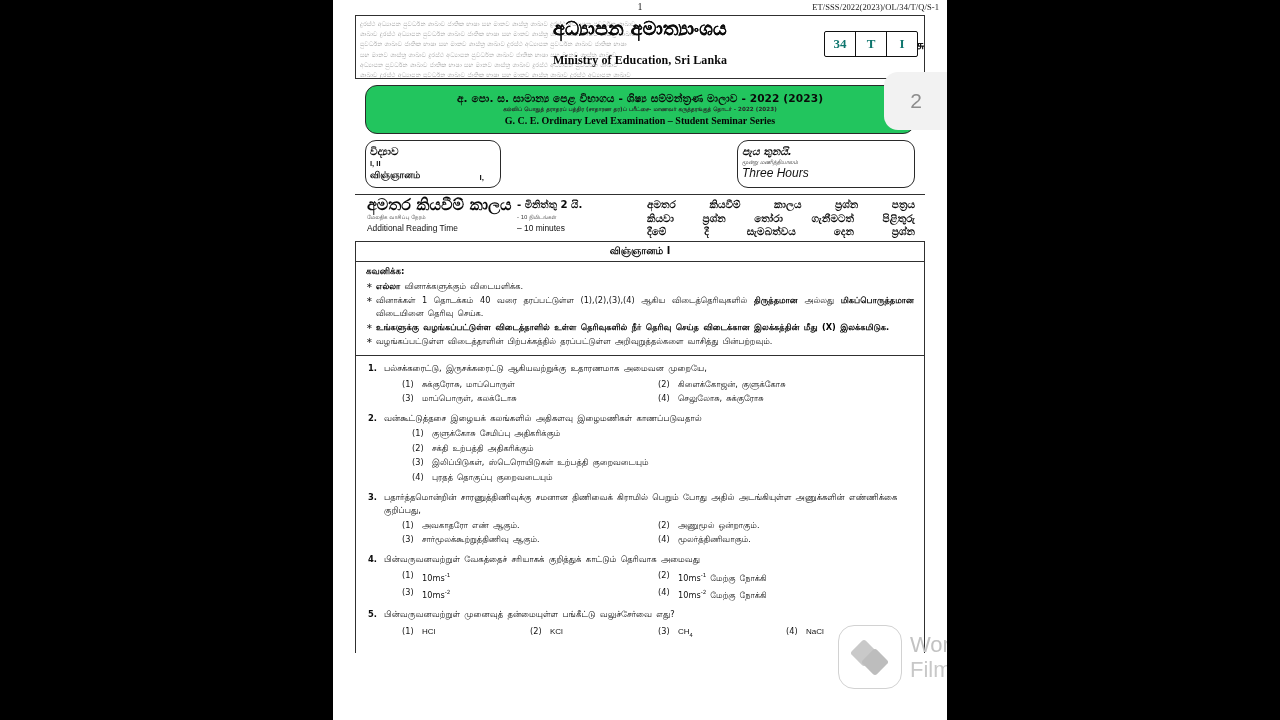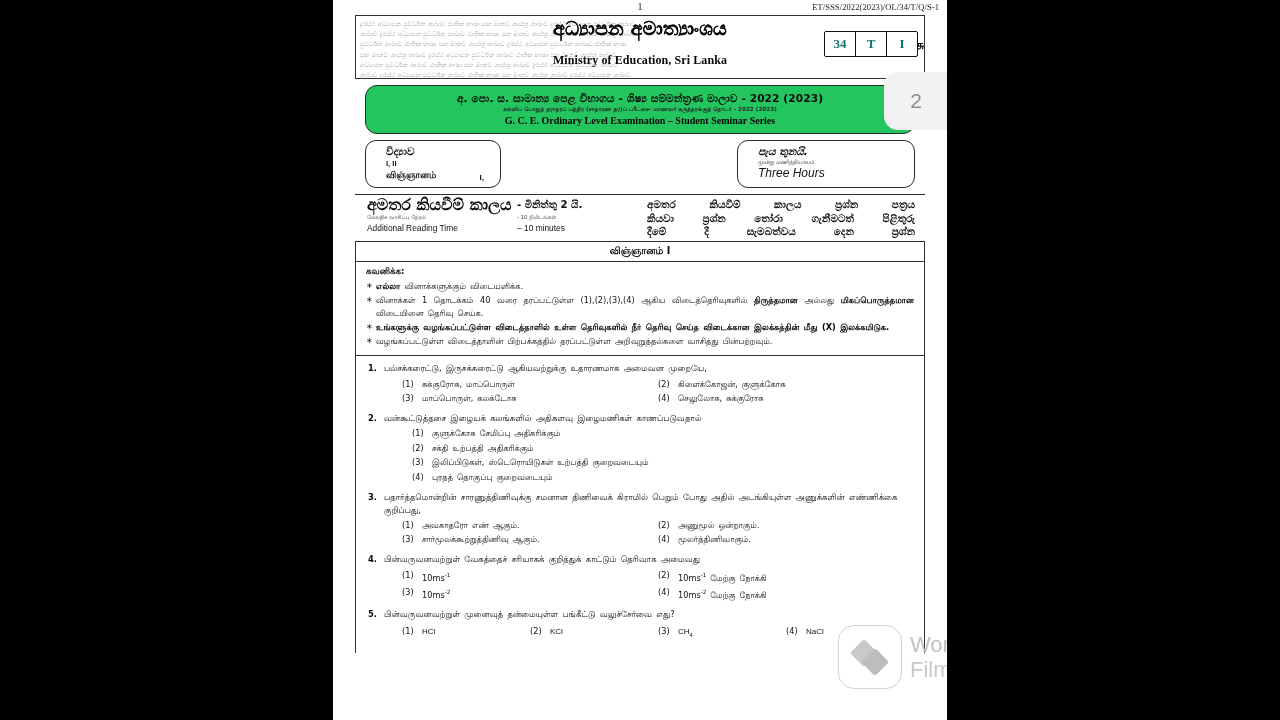--- a/index.html
+++ b/index.html
@@ -201,21 +201,21 @@
     position: relative;
     margin: 6px 22px 0 22px;
     height: 50px;
   }
   .sd-box {
     position: absolute;
     border: 1.3px solid #2a2a2a;
     border-radius: 11px;
     background: #fff;
     box-sizing: border-box;
-    padding: 4px 10px 3px 20px;
+    padding: 4px 10px 3px 4px;
   }
   .sd-subject { left: 10px; top: 0; width: 136px; height: 48px; }
   .sd-duration { right: 10px; top: 0; width: 178px; height: 48px; }
 
   .sd-l1 {
     font-family: "DejaVu Sans", sans-serif;
     font-size: 10.5px;
     font-weight: bold;
     color: #0a0a0a;
     line-height: 13px;

